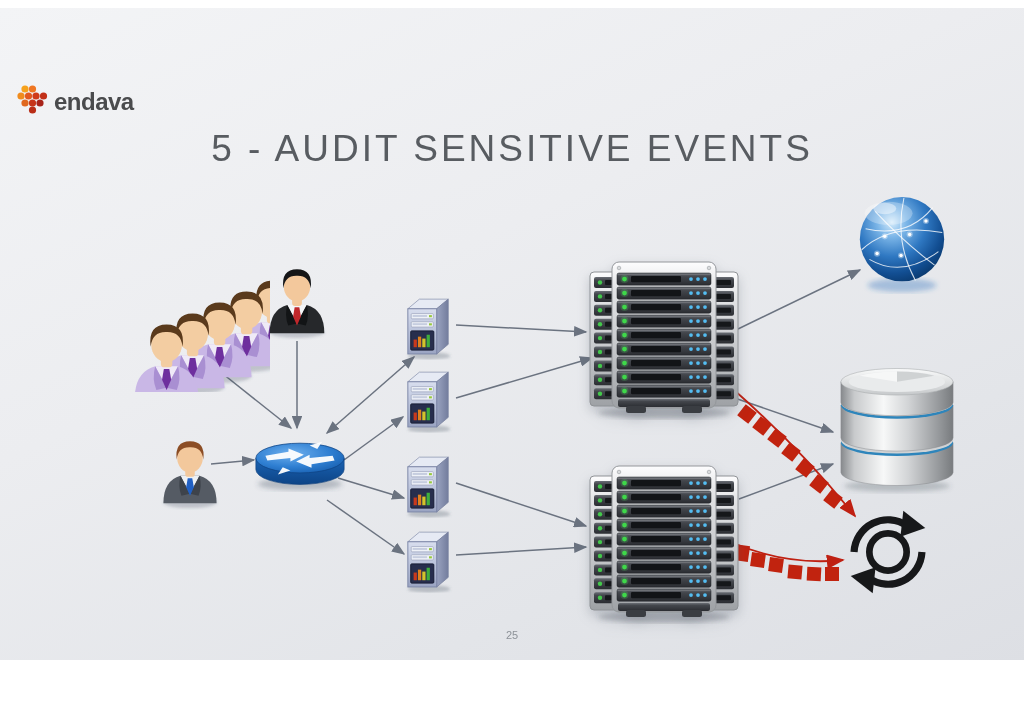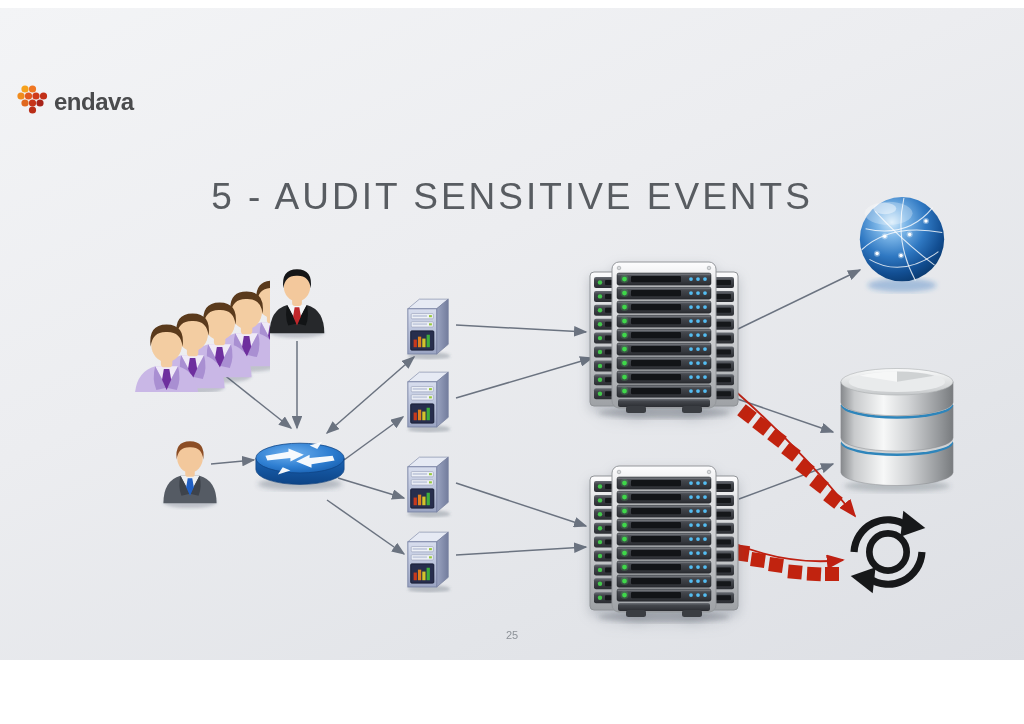--- a/index.html
+++ b/index.html
@@ -4,21 +4,21 @@
 <style>
   html,body{margin:0;padding:0;background:#ffffff;}
   .slide{position:relative;width:1024px;height:724px;overflow:hidden;background:#ffffff;
          font-family:"Liberation Sans","DejaVu Sans",sans-serif;}
   .canvas{position:absolute;left:0;top:8px;width:1024px;height:652px;
           background:linear-gradient(155deg,#f3f4f6 0%,#ecedf0 40%,#e3e5e9 75%,#dddfe4 100%);padding-left:10px;}
   .logo{position:absolute;left:16px;top:76px;display:flex;align-items:flex-end;gap:4px;}
   .logo-word{font-size:24px;font-weight:bold;color:#4a4b4d;letter-spacing:-0.5px;line-height:1;
              padding-bottom:2px;}
   .title{position:absolute;left:0;top:120px;width:1024px;text-align:center;
-         font-size:37px;font-weight:300;letter-spacing:3px;color:#585c61;margin-top:48px;}
+         font-size:37px;font-weight:300;letter-spacing:3px;color:#585c61;}
   .pagenum{position:absolute;left:0;top:621px;width:1024px;text-align:center;
            font-size:11px;color:#8d9298;}
   .node{position:absolute;}
   .node svg{display:block;}
   .shadowed{filter:drop-shadow(0 5px 6px rgba(75,85,100,.28));}
   .lines{position:absolute;left:0;top:0;width:1024px;height:652px;pointer-events:none;}
 </style>
 </head>
 <body>
 

